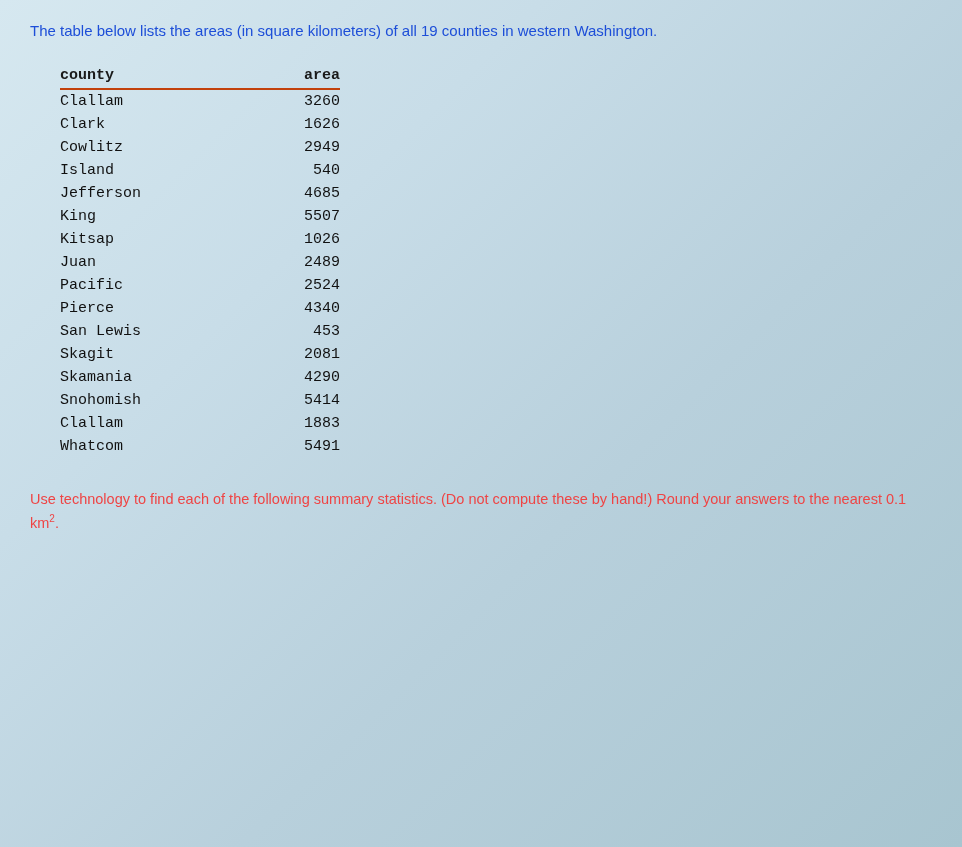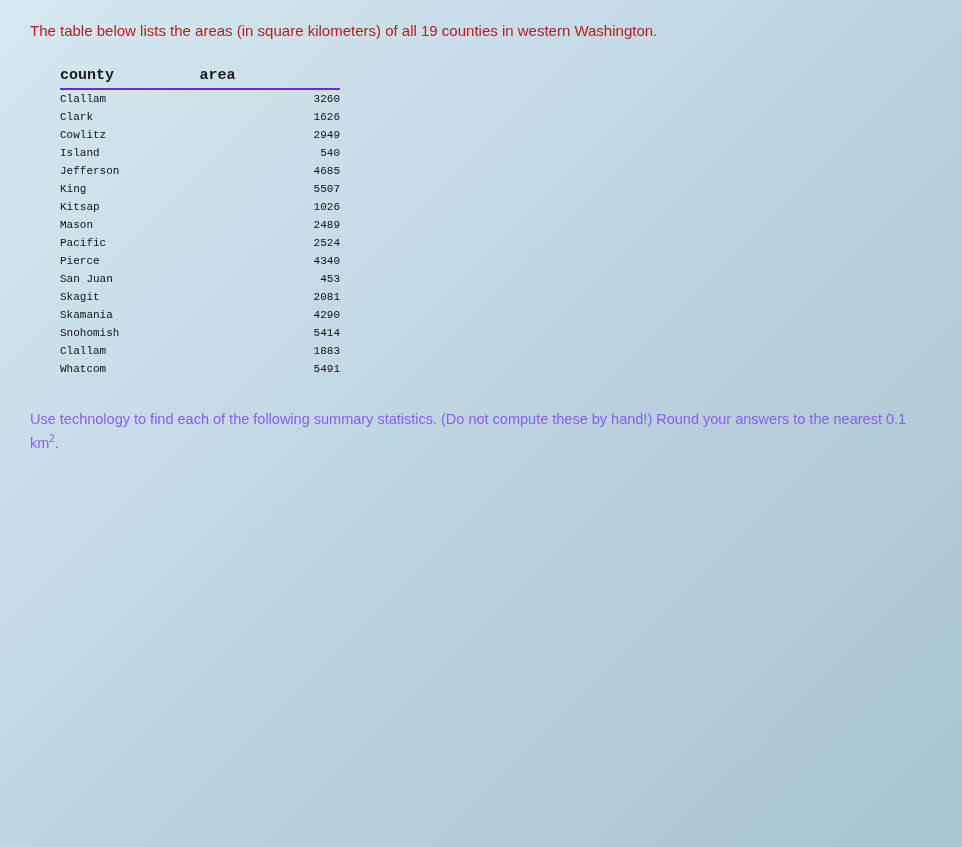--- a/index.html
+++ b/index.html
@@ -14,65 +14,65 @@
       background: linear-gradient(135deg, #d6e8f0 0%, #c8dde8 30%, #b8d0dc 60%, #a8c5d0 100%);
       font-family: 'Courier New', Courier, monospace;
       padding: 20px 30px;
       color: #1a1a1a;
     }
 
     .intro-text {
       font-size: 15px;
       line-height: 1.5;
       margin-bottom: 20px;
-      color: #b91c1c;
+      color: #1d4ed8;
       font-family: Arial, sans-serif;
     }
 
     .table-container {
       margin-left: 30px;
       margin-bottom: 30px;
     }
 
     table {
       border-collapse: collapse;
       min-width: 280px;
     }
 
     thead tr th {
       font-family: 'Courier New', Courier, monospace;
       font-weight: bold;
       font-size: 15px;
       padding: 4px 20px 4px 0;
       text-align: left;
-      border-bottom: 2px solid #6d28d9;
+      border-bottom: 2px solid #c2410c;
     }
 
     thead tr th.area-col {
-      text-align: left;
+      text-align: right;
       padding-right: 0;
       min-width: 80px;
     }
 
     tbody tr td {
       font-family: 'Courier New', Courier, monospace;
-      font-size: 11px;
+      font-size: 15px;
       padding: 3px 20px 3px 0;
       color: #111;
     }
 
     tbody tr td.area-val {
       text-align: right;
       padding-right: 0;
     }
 
     .footer-text {
       font-size: 14.5px;
       line-height: 1.6;
-      color: #8b5cf6;
+      color: #ef4444;
       font-family: Arial, sans-serif;
       margin-top: 10px;
     }
 
     sup {
       font-size: 10px;
     }
   </style>
 </head>
 <body>
@@ -110,33 +110,33 @@
         </tr>
         <tr>
           <td>King</td>
           <td class="area-val">5507</td>
         </tr>
         <tr>
           <td>Kitsap</td>
           <td class="area-val">1026</td>
         </tr>
         <tr>
-          <td>Mason</td>
+          <td>Juan</td>
           <td class="area-val">2489</td>
         </tr>
         <tr>
           <td>Pacific</td>
           <td class="area-val">2524</td>
         </tr>
         <tr>
           <td>Pierce</td>
           <td class="area-val">4340</td>
         </tr>
         <tr>
-          <td>San Juan</td>
+          <td>San Lewis</td>
           <td class="area-val">453</td>
         </tr>
         <tr>
           <td>Skagit</td>
           <td class="area-val">2081</td>
         </tr>
         <tr>
           <td>Skamania</td>
           <td class="area-val">4290</td>
         </tr>

